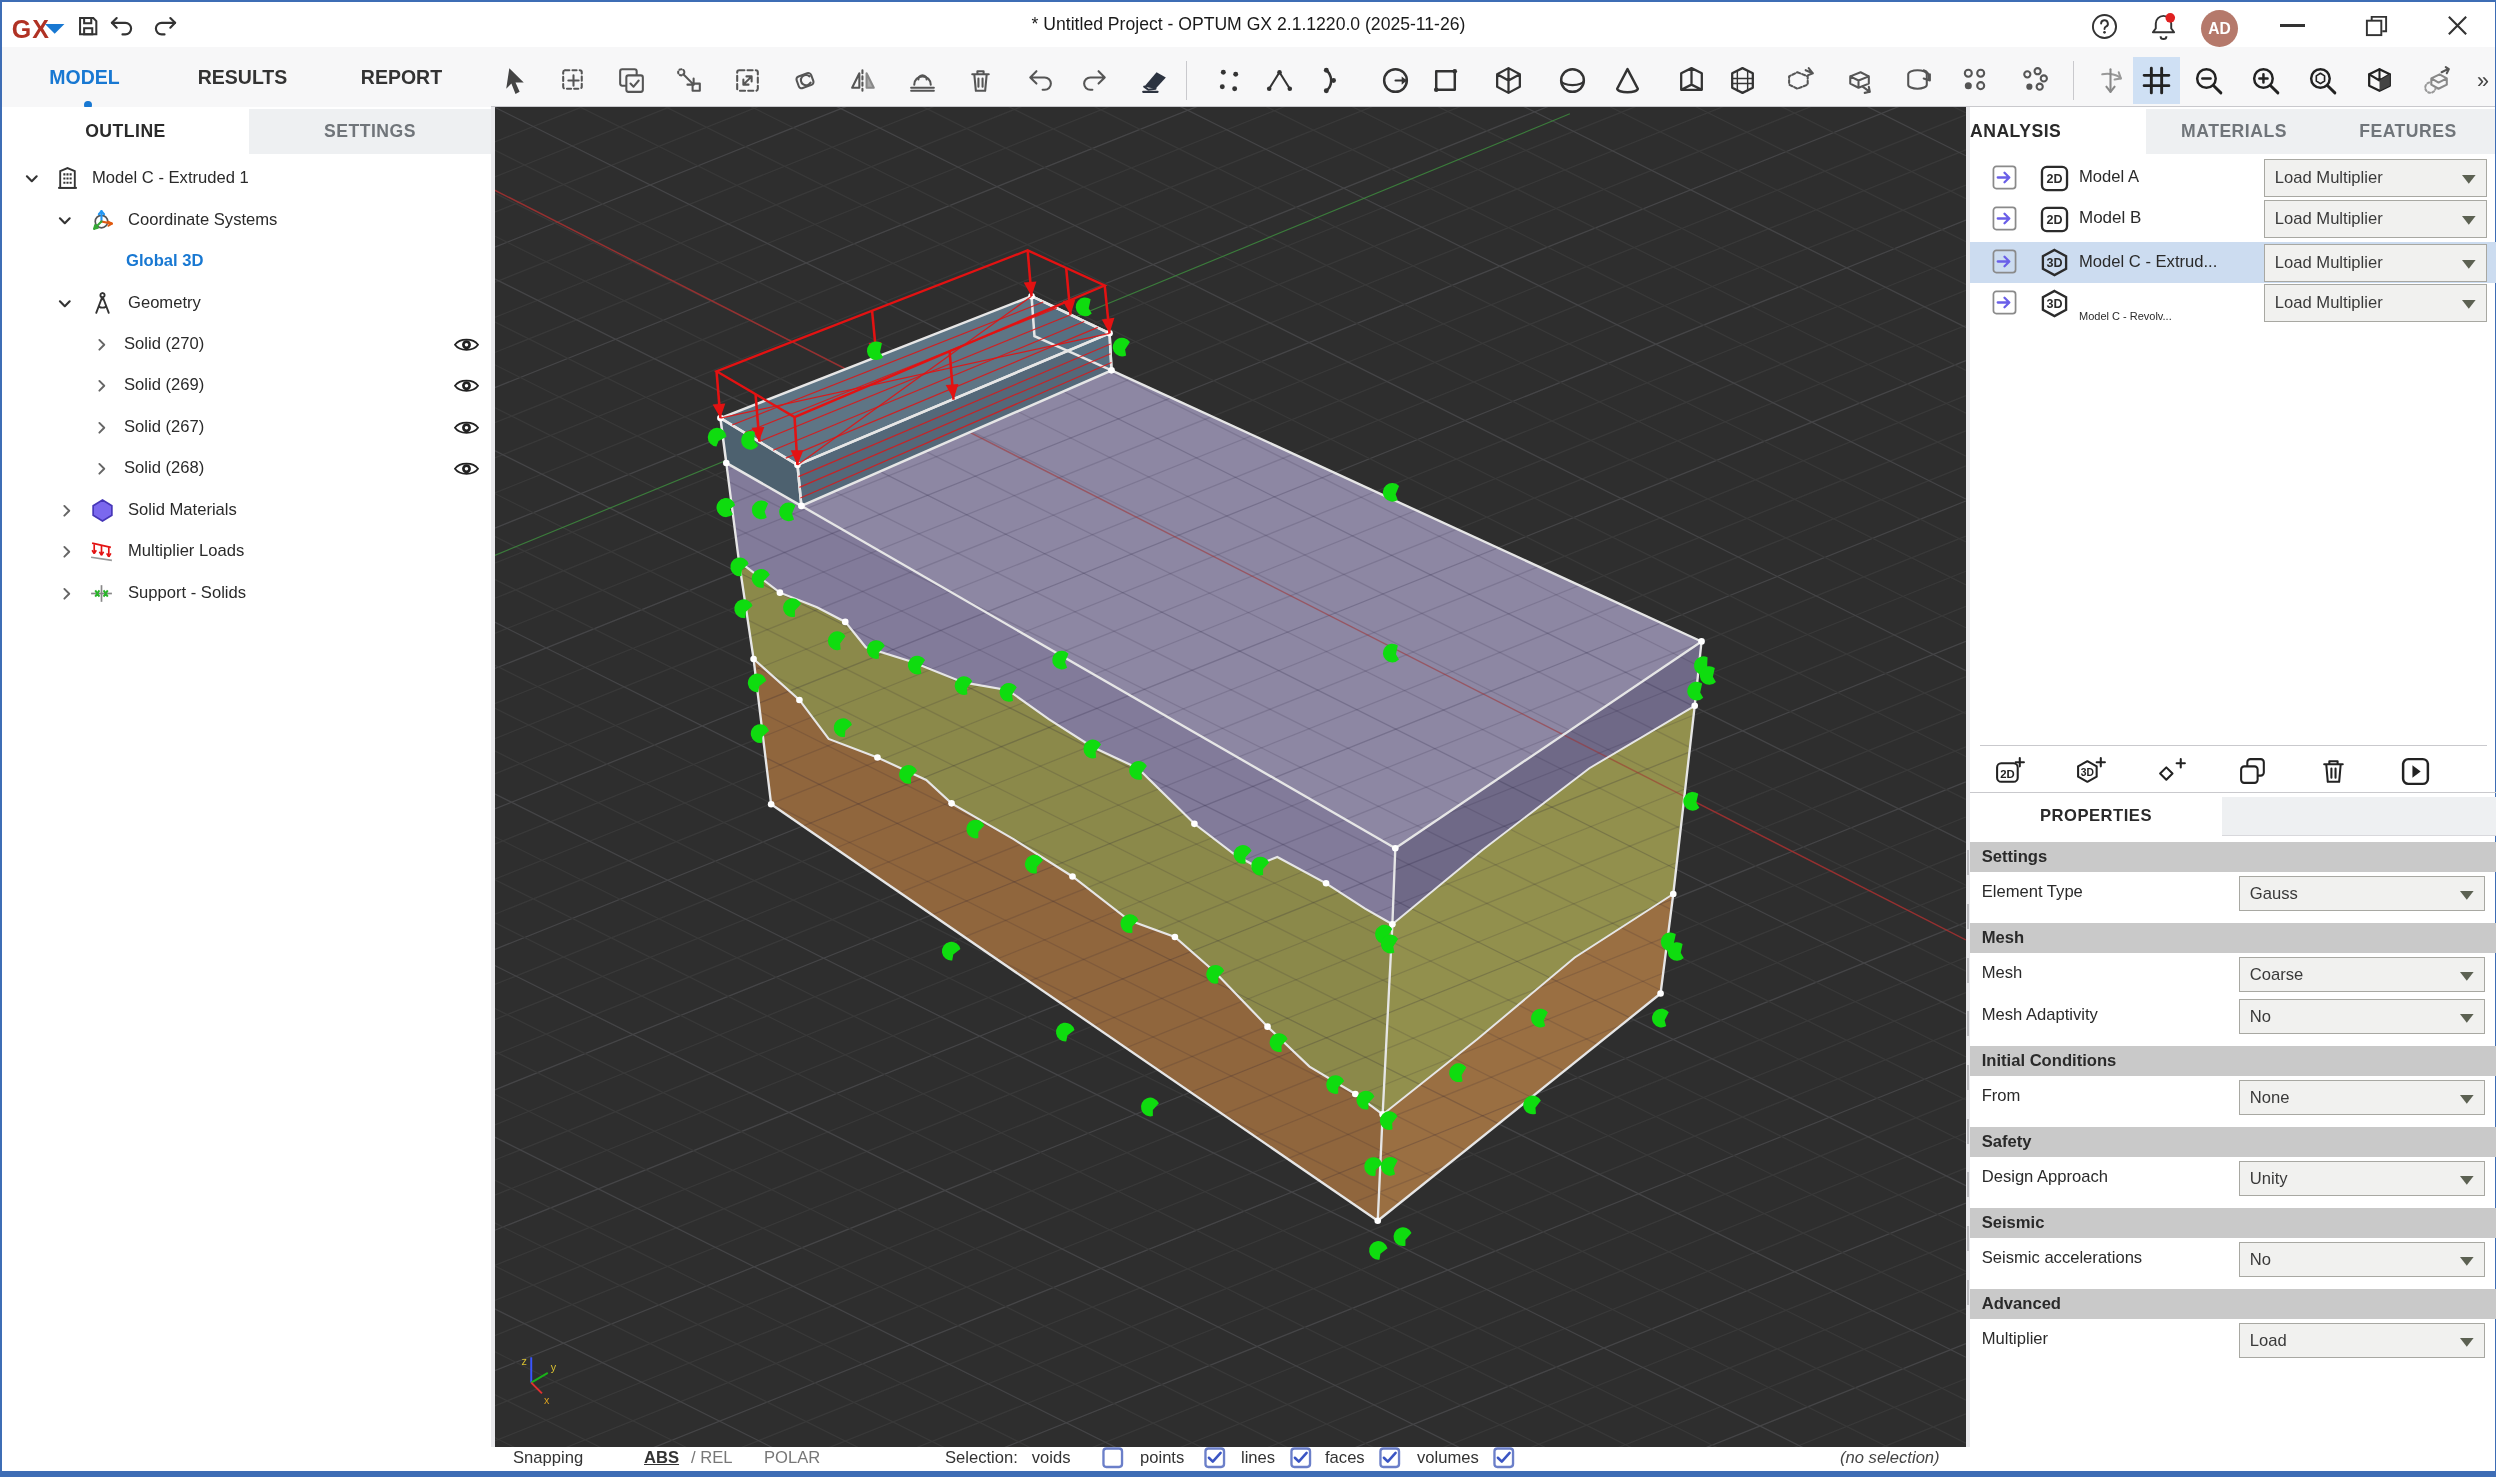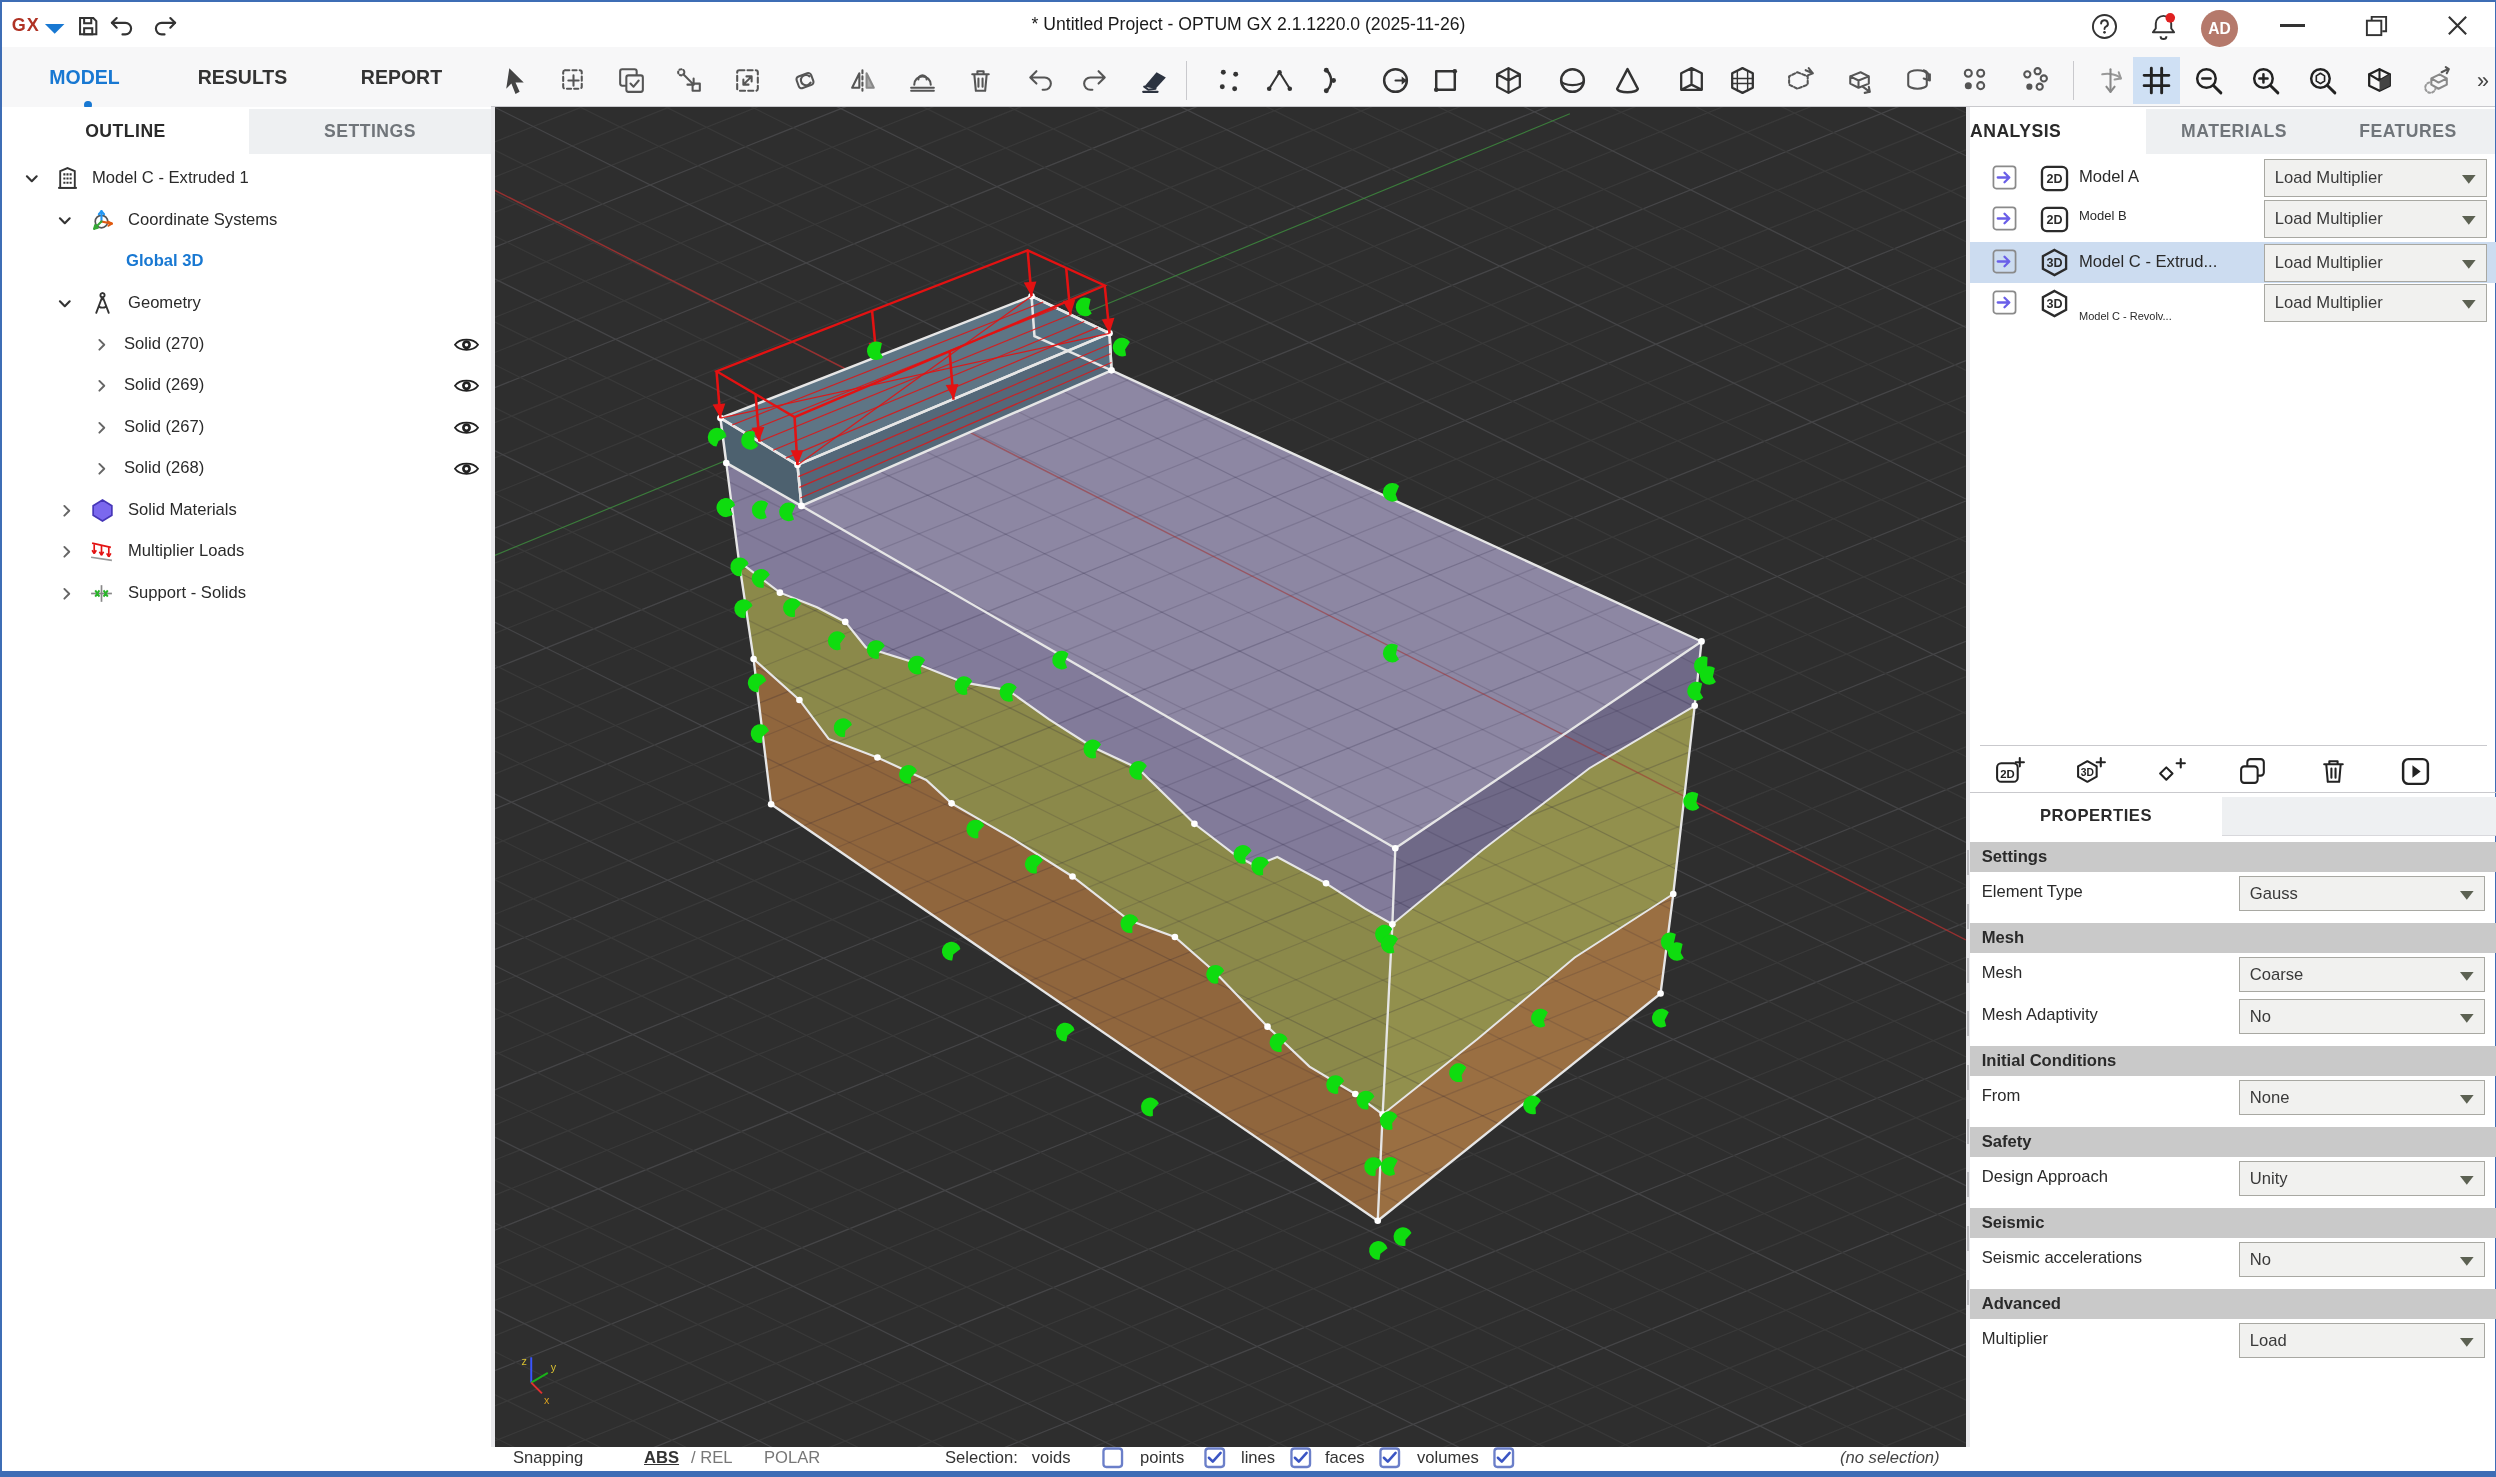--- a/index.html
+++ b/index.html
@@ -10,21 +10,21 @@
 .leftpanel { position:absolute; left:2px; top:107px; width:489px; bottom:7.8px; background:#fff; font-size:16.6px; }
 .lp-tabs { position:absolute; top:2px; left:0; width:100%; height:45px; }
 .viewport { position:absolute; left:494px; top:107px; width:1472px; height:1340px; background:#2e2e2e; }
 .sep1 { position:absolute; left:491px; top:107px; width:3.9px; bottom:7.8px; background:#e9e9ec; }
 .sep2 { position:absolute; left:1966px; top:107px; width:3.9px; bottom:7.8px; background:#e9e9ec; }
 .rightpanel { position:absolute; left:1970px; right:2px; top:107px; bottom:7.8px; background:#fff; font-size:16.6px; }
 .statusbar { position:absolute; left:2px; top:1447px; right:2px; height:24.4px; background:#fff; font-size:16.6px; color:#333;text-align:right; }
 .botfill { position:absolute; left:0px; right:0px; top:1472px; height:5.9px; background:#3e6db5; }
 </style></head><body>
 <div class="titlebar">
-    <span style="position:absolute;left:9.8px;top:12.7px;font-weight:bold;font-size:18px;color:#b03224;letter-spacing:1px">GX</span>
+    <span style="position:absolute;left:9.8px;top:12.7px;font-weight:bold;font-size:25px;color:#b03224;letter-spacing:1px">GX</span>
     <svg style="position:absolute;left:41px;top:20.5px" width="23.4" height="11.7" viewBox="0 0 24 12">
       <path d="M2 1 L12 11 L22 1 Z" fill="#1878d2"></path>
     </svg>
     <svg style="position:absolute;left:74px;top:11.7px" width="24.4" height="24.4" viewBox="0 0 24 24" fill="none" stroke="#333" stroke-width="2">
       <path d="M4 4 H17 L20 7 V20 H4 Z"></path>
       <path d="M8 4 v5 h7 v-5"></path>
       <rect x="8" y="14" width="8" height="6"></rect>
     </svg>
     <svg style="position:absolute;left:107px;top:12.7px" width="25" height="23.4" viewBox="0 0 26 24" fill="none" stroke="#333" stroke-width="2.2" stroke-linecap="round" stroke-linejoin="round">
       <path d="M8 3 L3 8 L8 13"></path>
@@ -1093,21 +1093,21 @@
         <path d="M1 1 L8 10 L15 1 Z" fill="#5c6152"></path>
       </svg></div>
     <svg style="position:absolute;left:21.5px;top:99px" width="25" height="25" viewBox="0 0 26 26">
       <rect x="1.5" y="1.5" width="23" height="23" rx="3" fill="none" stroke="#8a8a8a" stroke-width="1.8"></rect>
       <path d="M6 13 h11 M13 8 l5 5 l-5 5" fill="none" stroke="#6a5fe8" stroke-width="2.4" stroke-linecap="round" stroke-linejoin="round"></path>
     </svg>
     <svg style="position:absolute;left:70px;top:99px;font-size:17px" width="29" height="27" viewBox="0 0 30 28">
       <rect x="2" y="2" width="26" height="24" rx="5" fill="none" stroke="#2b2b2b" stroke-width="2.4"></rect>
       <text x="15" y="19" font-family="Liberation Sans" font-size="13" font-weight="bold" fill="#2b2b2b" text-anchor="middle">2D</text>
     </svg>
-    <span style="position:absolute;left:109px;top:101px;font-size:13px">Model B</span>
+    <span style="position:absolute;left:109px;top:101px;font-size:17px">Model B</span>
     <div style="position:absolute;left:294px;top:93px;width:223px;height:38px;background:#f1f1ef;border:1px solid #a8a8a2;box-sizing:border-box;font-size:16.6px;color:#3a3a3a;line-height:36px;padding-left:9.8px">Load Multiplier<svg style="position:absolute;right:9.8px;top:13.7px" width="15.6" height="10.7" viewBox="0 0 16 11">
         <path d="M1 1 L8 10 L15 1 Z" fill="#5c6152"></path>
       </svg></div>
     <div style="position:absolute;left:0;top:135px;width:527px;height:41px;background:#ccdcf0"></div>
     <svg style="position:absolute;left:21.5px;top:142px" width="25" height="25" viewBox="0 0 26 26">
       <rect x="1.5" y="1.5" width="23" height="23" rx="3" fill="none" stroke="#8a8a8a" stroke-width="1.8"></rect>
       <path d="M6 13 h11 M13 8 l5 5 l-5 5" fill="none" stroke="#6a5fe8" stroke-width="2.4" stroke-linecap="round" stroke-linejoin="round"></path>
     </svg>
     <svg style="position:absolute;left:70px;top:141px;font-size:17px" width="29" height="29" viewBox="0 0 30 30">
       <path d="M15 2 L27 8.5 V21.5 L15 28 L3 21.5 V8.5 Z" fill="none" stroke="#2b2b2b" stroke-width="2.4"></path>

